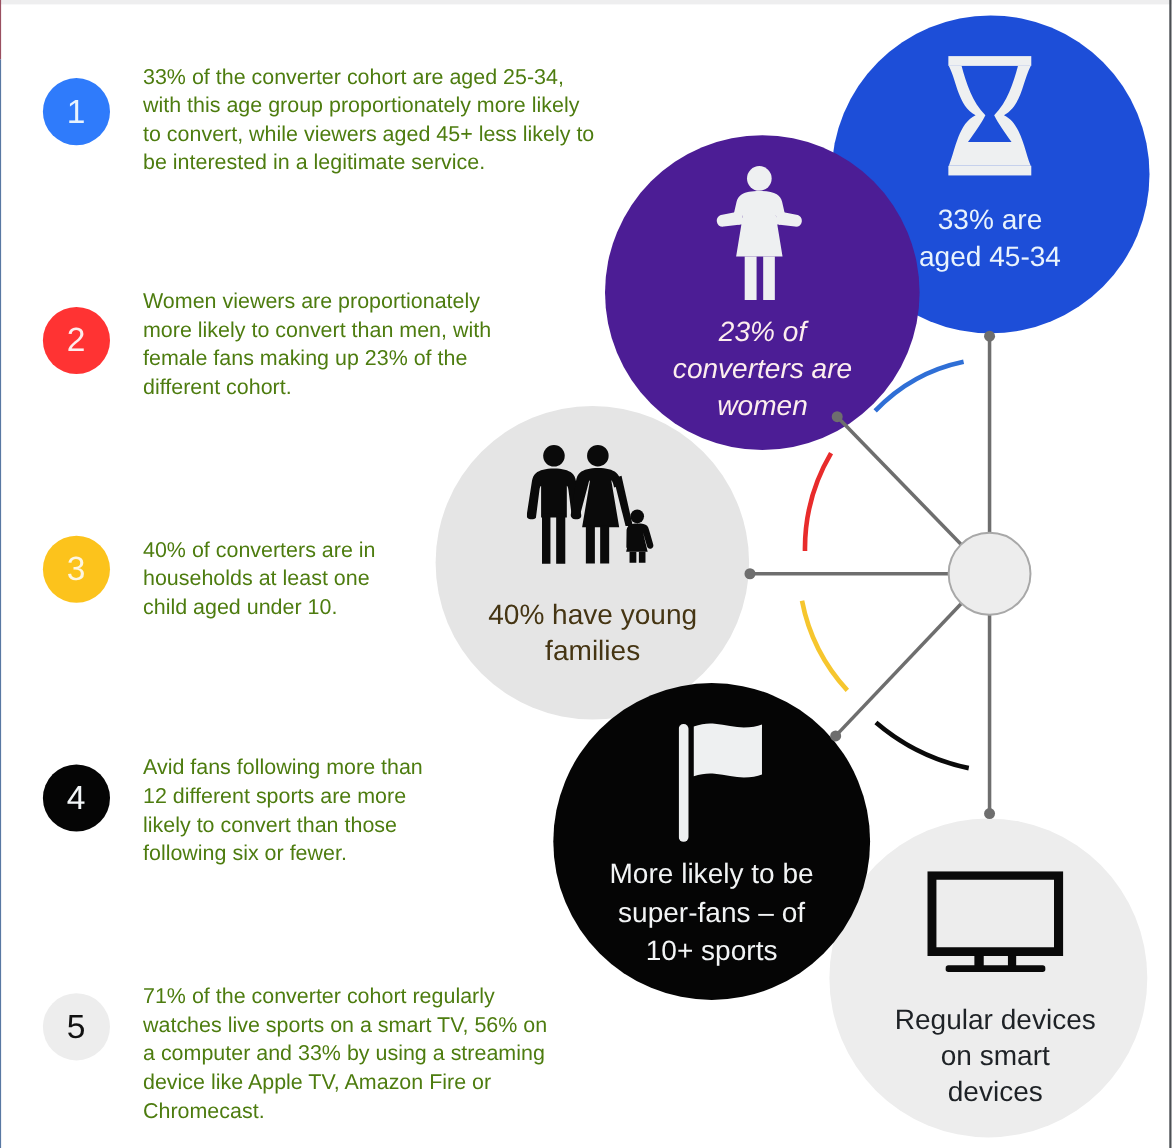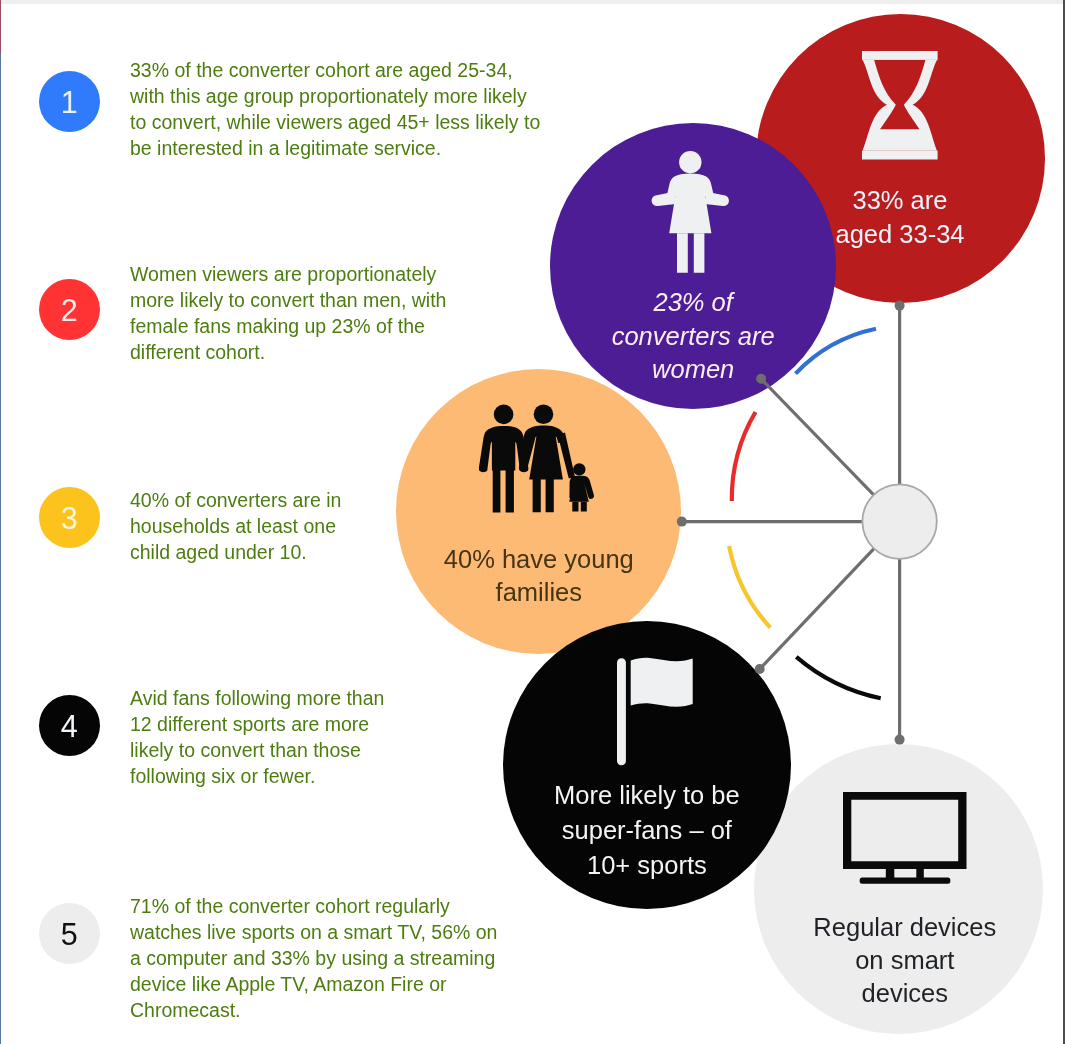--- a/index.html
+++ b/index.html
@@ -31,23 +31,23 @@
   .t1{left:130px;top:58px;}
   .t2{left:130px;top:262px;}
   .t3{left:130px;top:488px;}
   .t4{left:130px;top:686px;}
   .t5{left:130px;top:894px;}
 
   
   .bubble{position:absolute;border-radius:50%;text-align:center;}
   .bubble .cap{font-size:25.5px;line-height:33.4px;display:block;position:absolute;left:0;right:0;}
   .bubble .icon{display:block;line-height:0;position:absolute;}
-  .b-age {left:755.5px;top:14px;  width:289px;height:289px;background:#b91c1c;color:#e9f3fd;z-index:1;}
+  .b-age {left:755.5px;top:14px;  width:289px;height:289px;background:#1d4ed8;color:#e9f3fd;z-index:1;}
   .b-women{left:550px;top:122.5px;width:286.4px;height:286.4px;background:#4c1d95;color:#fdeeee;z-index:2;font-style:italic;}
-  .b-fam {left:396.1px;top:368.6px;width:285.4px;height:285.4px;background:#fdba74;color:#453513;z-index:3;}
+  .b-fam {left:396.1px;top:368.6px;width:285.4px;height:285.4px;background:#e5e5e5;color:#453513;z-index:3;}
   .b-dev {left:754.3px;top:743.5px;width:289px;height:290px;background:#ededed;color:#1e2226;z-index:4;}
   .b-fans{left:502.9px;top:621.2px;width:288px;height:288px;background:#050505;color:#f2f4f5;z-index:5;}
 
   .b-age   .icon{left:106.3px;top:37.3px;}
   .b-women .icon{left:100.1px;top:28.2px;}
   .b-fam   .icon{left:83.1px; top:35.5px;}
   .b-fans  .icon{left:114.3px;top:36px;}
   .b-dev   .icon{left:88.4px; top:48.8px;}
 
   .b-age   .cap{top:170.3px;}
@@ -162,21 +162,21 @@
                  C 30.5 60.5, 23.6 70.2, 18.0 78.2
                  L 57.6 78.2
                  C 52.0 70.2, 45.1 60.5, 41.8 53.7
                  C 53.8 41.7, 59.0 24.9, 63.4 8.9
                  Z"></path>
       </g>
         </svg>
     </span>
     <span class="cap">
       <span>33% are</span><br>
-      <span>aged 33-34</span>
+      <span>aged 45-34</span>
     </span>
   </div>
 
   <div class="bubble b-women">
     <span class="icon">
       <svg viewBox="0 0 83 122" width="83" height="122" aria-hidden="true">
           <g fill="#eef0f1">
         <circle cx="40.3" cy="11.2" r="11.2"></circle>
         <path d="M40.3 22.6 c7.1 0 12.5 1.0 15.8 3.0 c2.6 1.6 4.2 3.9 4.9 6.9 l3.9 17.0 l-6.4 4.1 l-3.3 -9.1 l6.2 37.7 h-42.2 l6.2 -37.7 l-3.3 9.1 l-6.4 -4.1 l3.9 -17.0 c0.7 -3.0 2.3 -5.3 4.9 -6.9 c3.3 -2.0 8.7 -3.0 15.8 -3.0 z"></path>
         <path d="M22.8 41.0 l-16.2 3.3 c-3.3 0.5 -5.3 3.0 -4.9 6.2 c0.4 3.1 3.0 4.9 6.3 4.5 l19.5 -2.3 z"></path>

